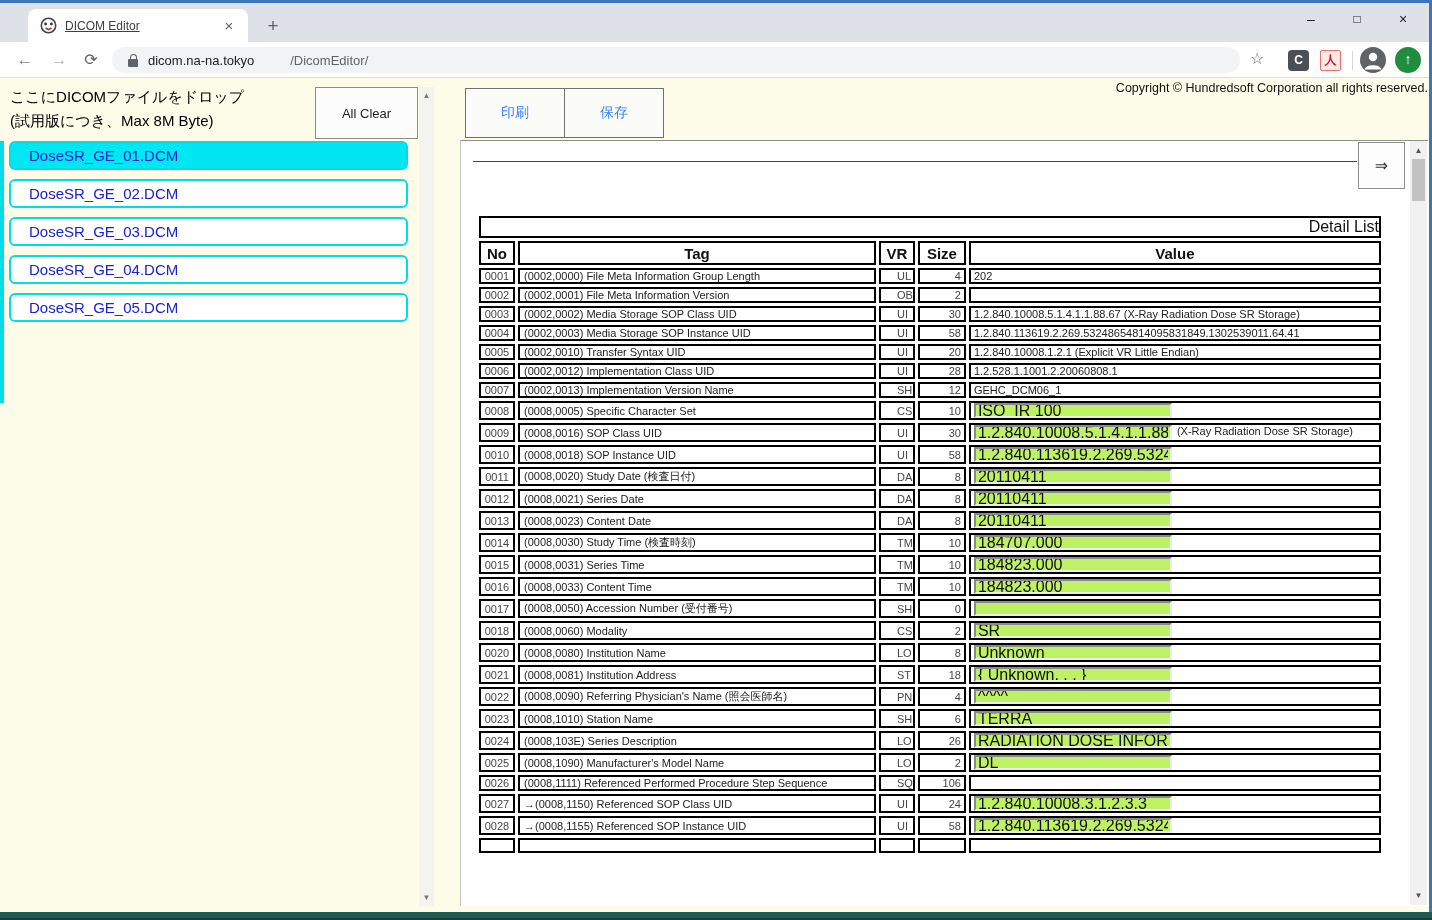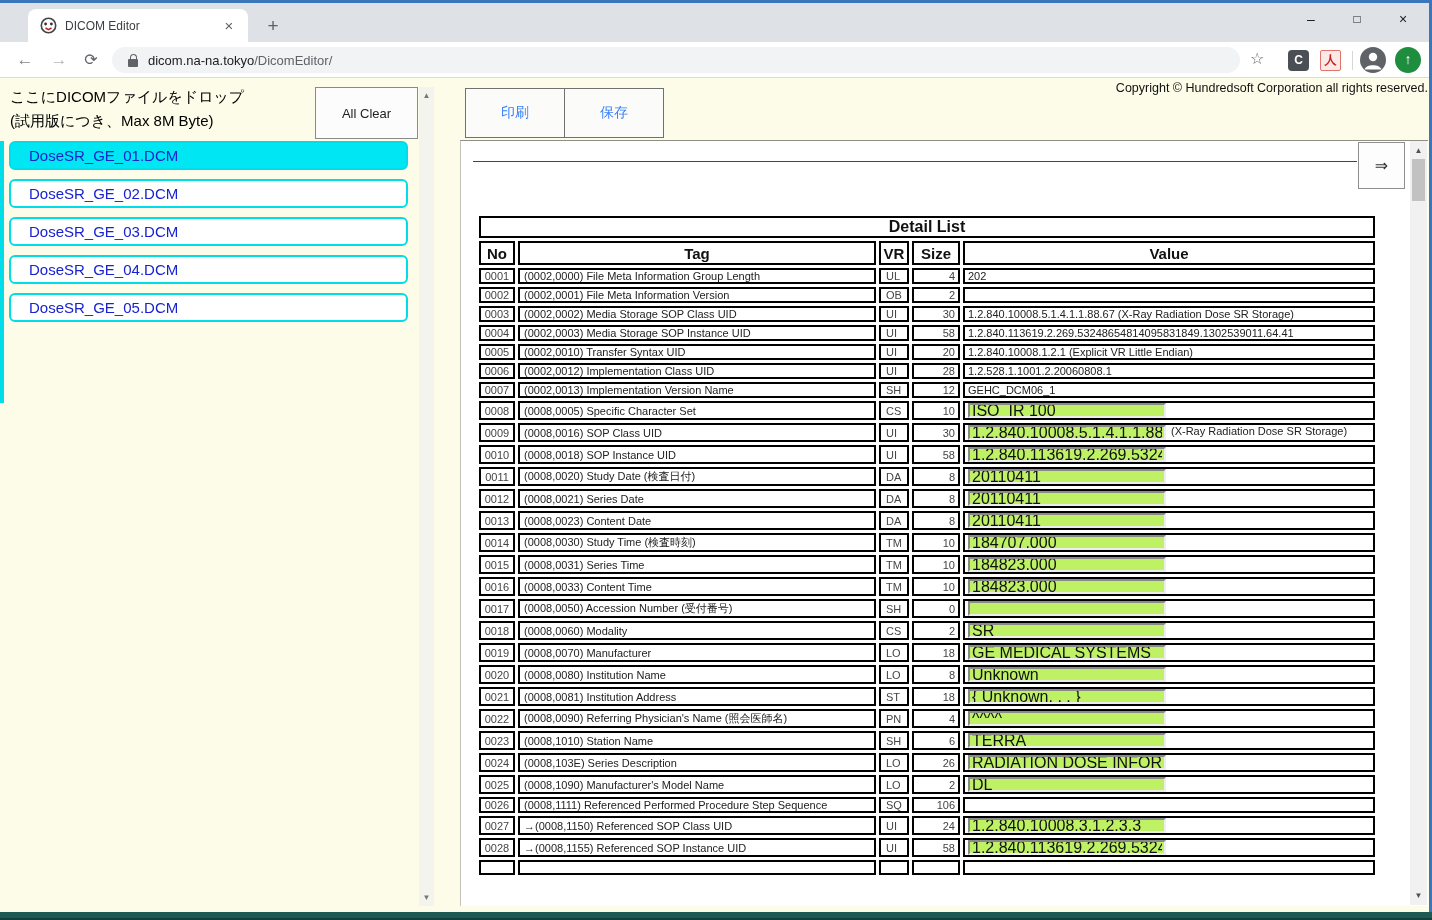--- a/index.html
+++ b/index.html
@@ -15,21 +15,21 @@
   .win-right-line { position:absolute; right:0; top:0; width:3px; height:100%; background:#3a76b9; z-index:60; }
   .win-bottom-bar { position:absolute; left:0; bottom:0; width:100%; height:8px; background:#1d5a54; border-bottom:2px solid #123f3b; z-index:60; }
 
   
   .tabstrip { position:absolute; left:0; top:3px; width:100%; height:39px; background:#dee1e6; }
   .tab {
     position:absolute; left:28px; top:6px; width:220px; height:33px;
     background:#fff; border-radius:8px 8px 0 0;
     display:flex; align-items:center; padding:0 10px 0 12px;
   }
-  .tab-title { flex:1; font-size:12px; color:#3c4043; margin-left:8px; white-space:nowrap; overflow:hidden; }
+  .tab-title { flex:1; font-size:12px; color:#3c4043; margin-left:8px; white-space:nowrap; overflow:hidden;text-decoration:underline; }
   .tab-close { font-size:15px; color:#5f6368; width:18px; height:18px; line-height:17px; text-align:center; border-radius:50%; }
   .favicon { width:17px; height:17px; flex:0 0 17px; }
   .newtab { position:absolute; left:260px; top:10px; width:26px; height:26px; font-size:19px; color:#5f6368; text-align:center; line-height:25px; }
   .win-controls { position:absolute; right:6px; top:0; height:36px; display:flex; }
   .win-btn { width:46px; height:34px; text-align:center; line-height:32px; font-size:14px; color:#202124; }
   .win-btn.max { font-size:12px; }
 
   
   .toolbar { position:absolute; left:0; top:42px; width:100%; height:36px; background:#fff; border-bottom:1px solid #dadce0; }
   .nav-ico { position:absolute; top:5px; width:26px; height:26px; text-align:center; line-height:26px; font-size:17px; }
@@ -37,21 +37,21 @@
   .nav-fwd { left:46px; color:#b4b8bc; }
   .nav-reload { left:78px; color:#5f6368; font-size:16px; }
   .omnibox {
     position:absolute; left:112px; top:5px; width:1128px; height:26px;
     background:#f1f3f4; border-radius:13px; display:flex; align-items:center; padding:0 12px;
   }
   .lock-ico { width:10px; height:13px; margin:0 10px 0 4px; position:relative; }
   .lock-ico .body { position:absolute; left:0; bottom:0; width:10px; height:8px; background:#5f6368; border-radius:1px; }
   .lock-ico .shackle { position:absolute; left:1.5px; top:0; width:7px; height:7px; border:1.5px solid #5f6368; border-bottom:none; border-radius:4px 4px 0 0; }
   .url { font-size:13px; color:#202124; white-space:nowrap; }
-  .url .path { color:#5f6368; }
+  .url .path { color:#5f6368;margin-left:36px; }
   .star { position:absolute; left:1250px; top:7px; font-size:16px; color:#5f6368; }
   .ext-c { position:absolute; left:1288px; top:8px; width:21px; height:21px; background:#4a4f55; border-radius:4px; color:#fff; font-size:12px; font-weight:bold; text-align:center; line-height:21px; }
   .ext-pdf { position:absolute; left:1320px; top:8px; width:21px; height:21px; background:#fbe9e7; border:1.5px solid #e0756b; border-radius:2px; color:#c5221f; font-size:12px; font-weight:bold; text-align:center; line-height:18px; }
   .tb-sep { position:absolute; left:1352px; top:9px; width:1px; height:19px; background:#d4d6d8; }
   .avatar { position:absolute; left:1360px; top:5px; width:26px; height:26px; }
   .update-btn { position:absolute; left:1395px; top:5px; width:26px; height:26px; background:#1e8e3e; border-radius:50%; color:#fff; font-size:14px; font-weight:bold; text-align:center; line-height:25px; }
 
   
   .page { position:absolute; left:0; top:78px; width:1284px; height:834px; background:#fcfce8; }
 
@@ -98,25 +98,25 @@
     display:flex; align-items:center; justify-content:center;
   }
   .panel-scroll { position:absolute; right:1px; top:0; width:17px; height:764px; background:#f1f1f1; }
   .panel-scroll .up { top:5px; color:#505050; }
   .panel-scroll .down { bottom:5px; color:#505050; }
   .panel-scroll .thumb { position:absolute; left:2px; top:18px; width:13px; height:42px; background:#c2c2c2; }
 
   
   table.detail { position:absolute; left:15px; top:72px; border-collapse:separate; border-spacing:3px; }
   table.detail td, table.detail th { border:2px solid #000; background:#fff; vertical-align:middle; }
-  .t-title { text-align:center; font-size:16px; font-weight:bold; color:#111; height:22px; }
+  .t-title { text-align:right; font-size:16px; font-weight:normal; color:#111; height:22px; }
   th.colh { font-size:15px; font-weight:bold; text-align:center; height:24px; color:#111; }
   td.c-no { width:36px; font-size:11px; color:#444; text-align:center; height:15px; }
   td.c-tag { width:358px; font-size:11px; color:#222; padding-left:4px; white-space:nowrap; overflow:hidden; }
-  td.c-vr { width:30px; font-size:11px; color:#444; padding-left:5px; }
+  td.c-vr { width:30px; font-size:11px; color:#444; padding-left:16px; }
   td.c-size { width:48px; font-size:11px; color:#444; text-align:right; padding-right:3px; }
   td.c-value { width:412px; font-size:11px; color:#222; padding-left:3px; white-space:nowrap; overflow:hidden; }
   .value-input {
     width:198px; height:15px; background:#bef264;
     border:2px solid; border-color:#8a8a8a #ededed #ededed #8a8a8a;
     font-family:"Liberation Sans", sans-serif; font-size:16px; color:#111;
     padding:0 2px; vertical-align:middle; outline:none;
   }
   .value-suffix { margin-left:5px; }
 </style>
@@ -333,27 +333,20 @@
               <td class="c-value"><input class="value-input" style=""></td>
             </tr>
             <tr>
               <td class="c-no">0018</td>
               <td class="c-tag">(0008,0060) Modality</td>
               <td class="c-vr">CS</td>
               <td class="c-size">2</td>
               <td class="c-value"><input class="value-input" value="SR" style=""></td>
             </tr>
             <tr>
-              <td class="c-no">0019</td>
-              <td class="c-tag">(0008,0070) Manufacturer</td>
-              <td class="c-vr">LO</td>
-              <td class="c-size">18</td>
-              <td class="c-value"><input class="value-input" value="GE MEDICAL SYSTEMS" style=""></td>
-            </tr>
-            <tr>
               <td class="c-no">0020</td>
               <td class="c-tag">(0008,0080) Institution Name</td>
               <td class="c-vr">LO</td>
               <td class="c-size">8</td>
               <td class="c-value"><input class="value-input" value="Unknown" style=""></td>
             </tr>
             <tr>
               <td class="c-no">0021</td>
               <td class="c-tag">(0008,0081) Institution Address</td>
               <td class="c-vr">ST</td>

